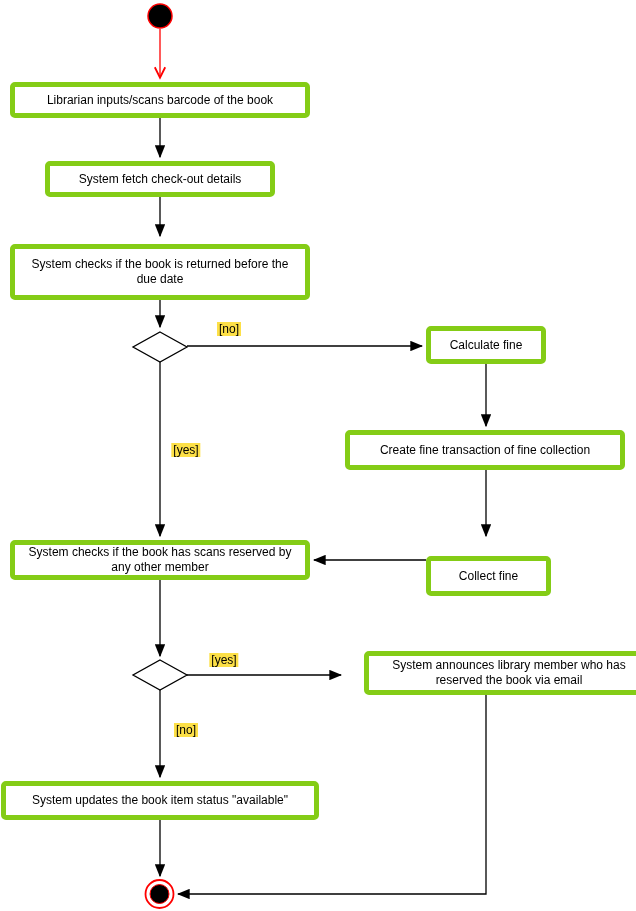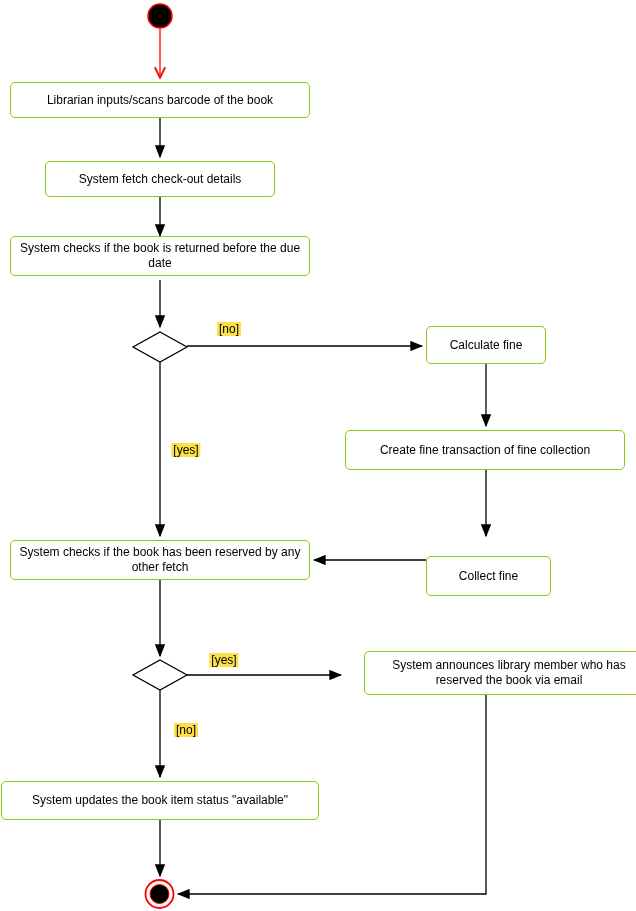--- a/index.html
+++ b/index.html
@@ -15,21 +15,21 @@
     overflow: hidden;
   }
   svg.wires {
     position: absolute;
     left: 0; top: 0;
     width: 636px; height: 911px;
   }
   .activity {
     position: absolute;
     background: #ffffff;
-    border: 1px solid #84cc16;
+    border: 5px solid #84cc16;
     border-radius: 5px;
     display: flex;
     align-items: center;
     justify-content: center;
     text-align: center;
     line-height: 15px;
     padding: 10px 8px;
   }
   .guard {
     position: absolute;
@@ -75,29 +75,29 @@
     <path d="M160,660 L187,675 L160,690 L133,675 Z" fill="#ffffff" stroke="#000000" stroke-width="1.3"></path>
 
     <circle cx="159.5" cy="894" r="14" fill="#ffffff" stroke="#ff0000" stroke-width="1.8"></circle>
     <circle cx="159.5" cy="894" r="9.5" fill="#000000" stroke="#ff0000" stroke-width="1"></circle>
   </svg>
 
   <div class="activity" style="left:10px; top:82px; width:300px; height:36px;">Librarian inputs/scans barcode of the book</div>
 
   <div class="activity" style="left:45px; top:161px; width:230px; height:36px;">System fetch check-out details</div>
 
-  <div class="activity" style="left:10px; top:236px; width:300px; height:40px;">System checks if the book is returned before the due date</div>
+  <div class="activity" style="left:10px; top:244px; width:300px; height:56px;">System checks if the book is returned before the due date</div>
 
   <div class="activity" style="left:426px; top:326px; width:120px; height:38px;">Calculate fine</div>
 
   <div class="activity" style="left:345px; top:430px; width:280px; height:40px;">Create fine transaction of fine collection</div>
 
   <div class="activity" style="left:426px; top:556px; width:125px; height:40px;">Collect fine</div>
 
-  <div class="activity" style="left:10px; top:540px; width:300px; height:40px;">System checks if the book has been reserved by any other fetch</div>
+  <div class="activity" style="left:10px; top:540px; width:300px; height:40px;">System checks if the book has scans reserved by any other member</div>
 
   <div class="activity" style="left:345px; top:651px; width:290px; height:44px;margin-left:19px;">System announces library member who has reserved the book via email</div>
 
   <div class="activity" style="left:1px; top:781px; width:318px; height:39px;text-align:right;">System updates the book item status "available"</div>
 
   <span class="guard" style="left:229px; top:329px;">[no]</span>
 
   <span class="guard" style="left:186px; top:450px;">[yes]</span>
 
   <span class="guard" style="left:224px; top:660px;">[yes]</span>

